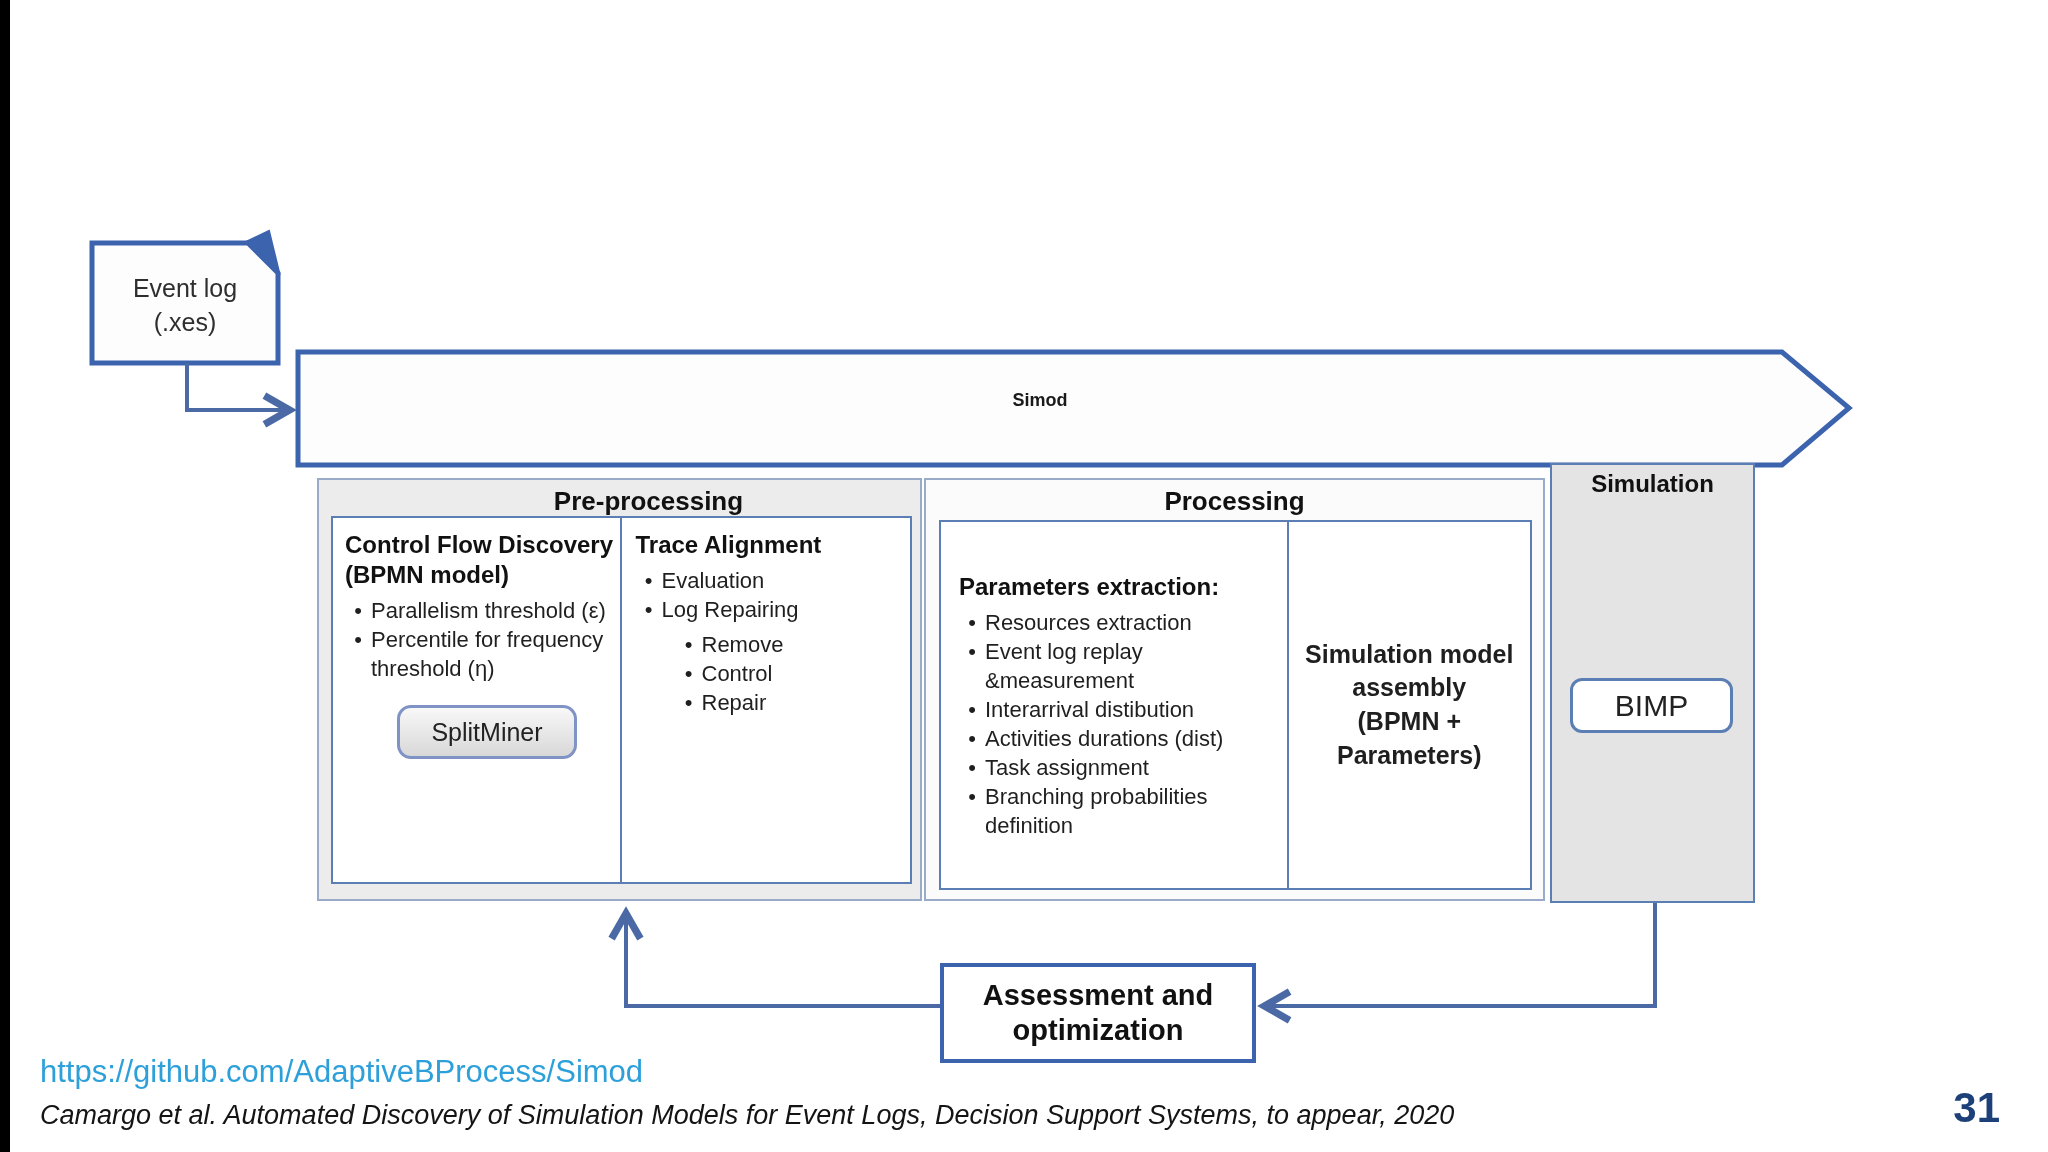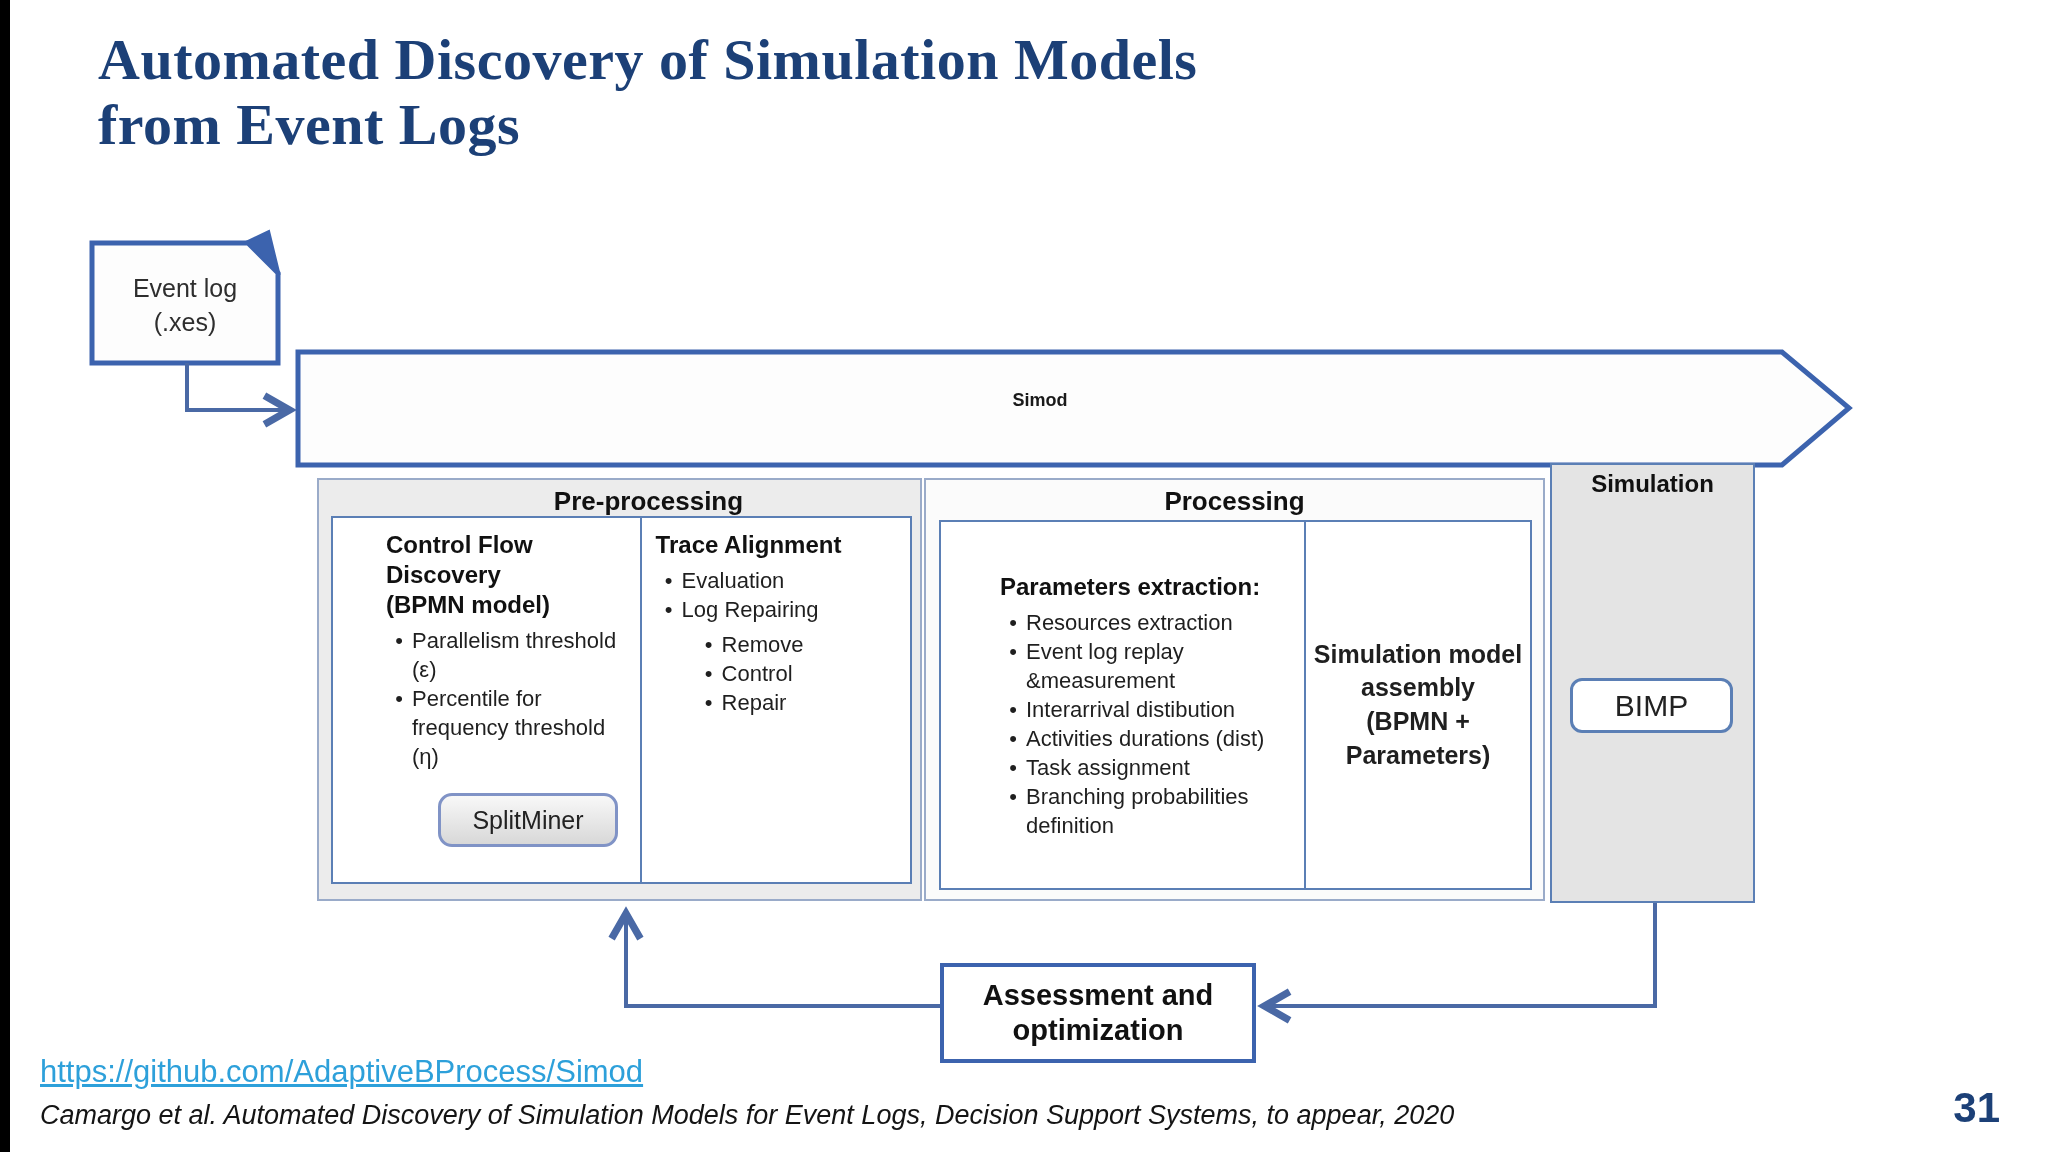--- a/index.html
+++ b/index.html
@@ -37,21 +37,21 @@
   .panel-header{position:absolute; z-index:3; text-align:center;
     font-size:26px; font-weight:bold; color:#111;}
   #hdr-pre{left:317px; top:486px; width:663px;}
   #hdr-proc{left:924px; top:486px; width:621px;}
   #hdr-sim{left:1550px; top:470px; width:205px; font-size:24px;}
   .innerbox{position:absolute; z-index:3; box-sizing:border-box; background:#fff;
     border:2px solid var(--innerBorder,#5b7fb5); display:flex;}
   #inner-pre{left:331px; top:516px; width:581px; height:368px;}
   #inner-proc{left:939px; top:520px; width:593px; height:370px;}
   .col{box-sizing:border-box; color:#1f1f1f;}
-  .col-divider{border-right:2px solid var(--innerBorder,#5b7fb5);margin-left:41px;}
+  .col-divider{border-right:2px solid var(--innerBorder,#5b7fb5);}
   #col-cfd{width:50%; padding:12px 6px 0 12px;}
   #col-ta{width:50%; padding:12px 16px 0 14px;}
   #col-params{width:59%; padding:50px 6px 0 18px;}
   #col-assembly{width:41%; display:flex; flex-direction:column; justify-content:center;
     align-items:center; text-align:center; font-weight:bold; font-size:25px; line-height:1.35;}
   .box-title{font-size:24px; font-weight:bold; line-height:1.25; color:#111;}
   ul.blist{list-style:none; margin:6px 0 0 0; padding:0; font-size:22px; line-height:1.32;}
   ul.blist li{display:flex;}
   ul.blist .bdot{flex:0 0 26px; text-align:center;}
   ul.blist.sub{margin-left:40px;}
@@ -63,35 +63,31 @@
   #btn-bimp{position:absolute; z-index:3; left:1570px; top:678px; width:163px; height:55px;
     border-radius:12px; border:3px solid var(--innerBorder,#5b7fb5); background:#fff;
     font-size:30px; color:#222;}
   
   #assessment{left:940px; top:963px; width:316px; height:100px; z-index:2;
     background:#fff; border:4px solid var(--blue,#3c63ae); box-sizing:border-box;
     display:flex; flex-direction:column; align-items:center; justify-content:center;
     font-size:29px; font-weight:bold; line-height:1.2; color:#111;}
   
   #gh-link{left:40px; top:1054px; font-size:31px; color:var(--link,#2da0da);
-    text-decoration:underline; cursor:pointer;}
+    cursor:pointer;}
   #citation{left:40px; top:1100px; font-size:27px; font-style:italic; color:#141414;}
   #pagenum{left:1900px; top:1084px; width:100px; text-align:right;
     font-size:42px; font-weight:bold; color:var(--navy,#1c4077);}
 </style>
 </head>
 <body>
 
 <div id="slide">
   <div id="filmstrip"></div>
 
-  <div id="title" class="abs">
-    <div>Automated Discovery of Simulation Models</div>
-    <div>from Event Logs</div>
-  </div>
 
   <svg id="wires" width="2048" height="1152" viewBox="0 0 2048 1152">
     <defs>
       <marker id="chev" viewBox="0 0 10 10" refX="7" refY="5" markerWidth="9" markerHeight="9" orient="auto">
         <path class="arrowhead" d="M1,1 L8,5 L1,9"></path>
       </marker>
     </defs>
 
     <polygon class="shape-stroke" points="92,243 248,243 278,273 278,363 92,363"></polygon>
     <polygon class="doc-fold" points="246,242 269,231 279,272"></polygon>

